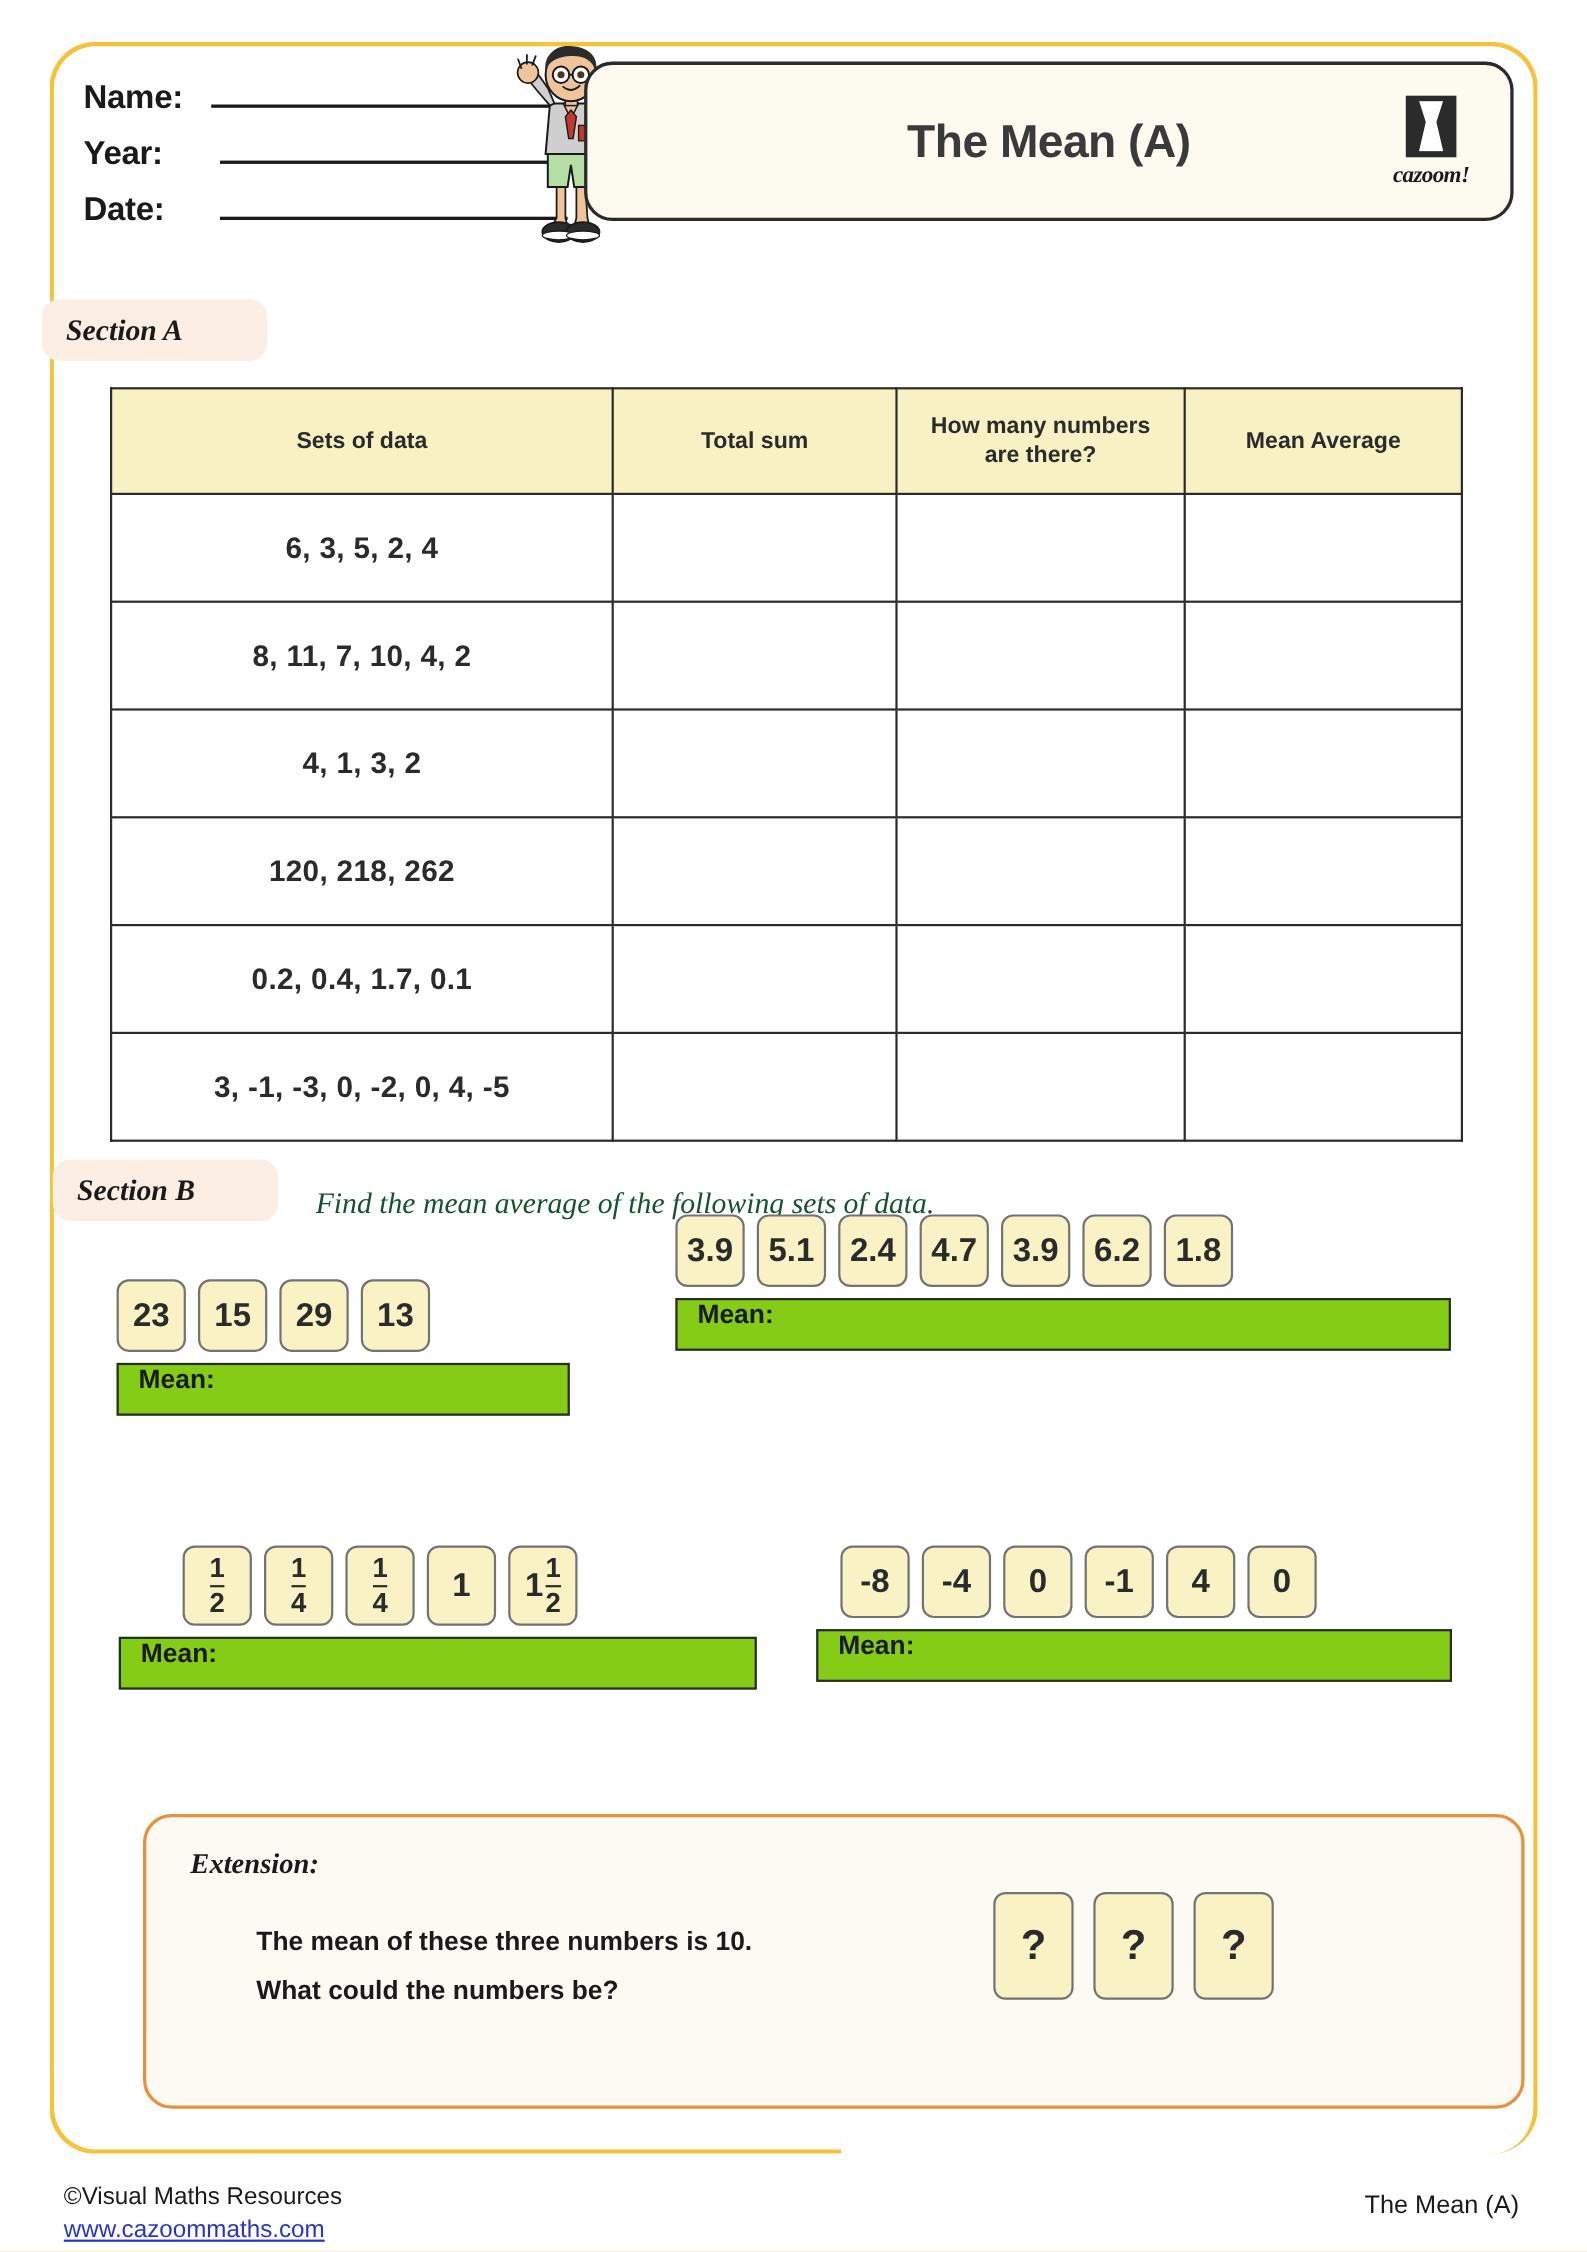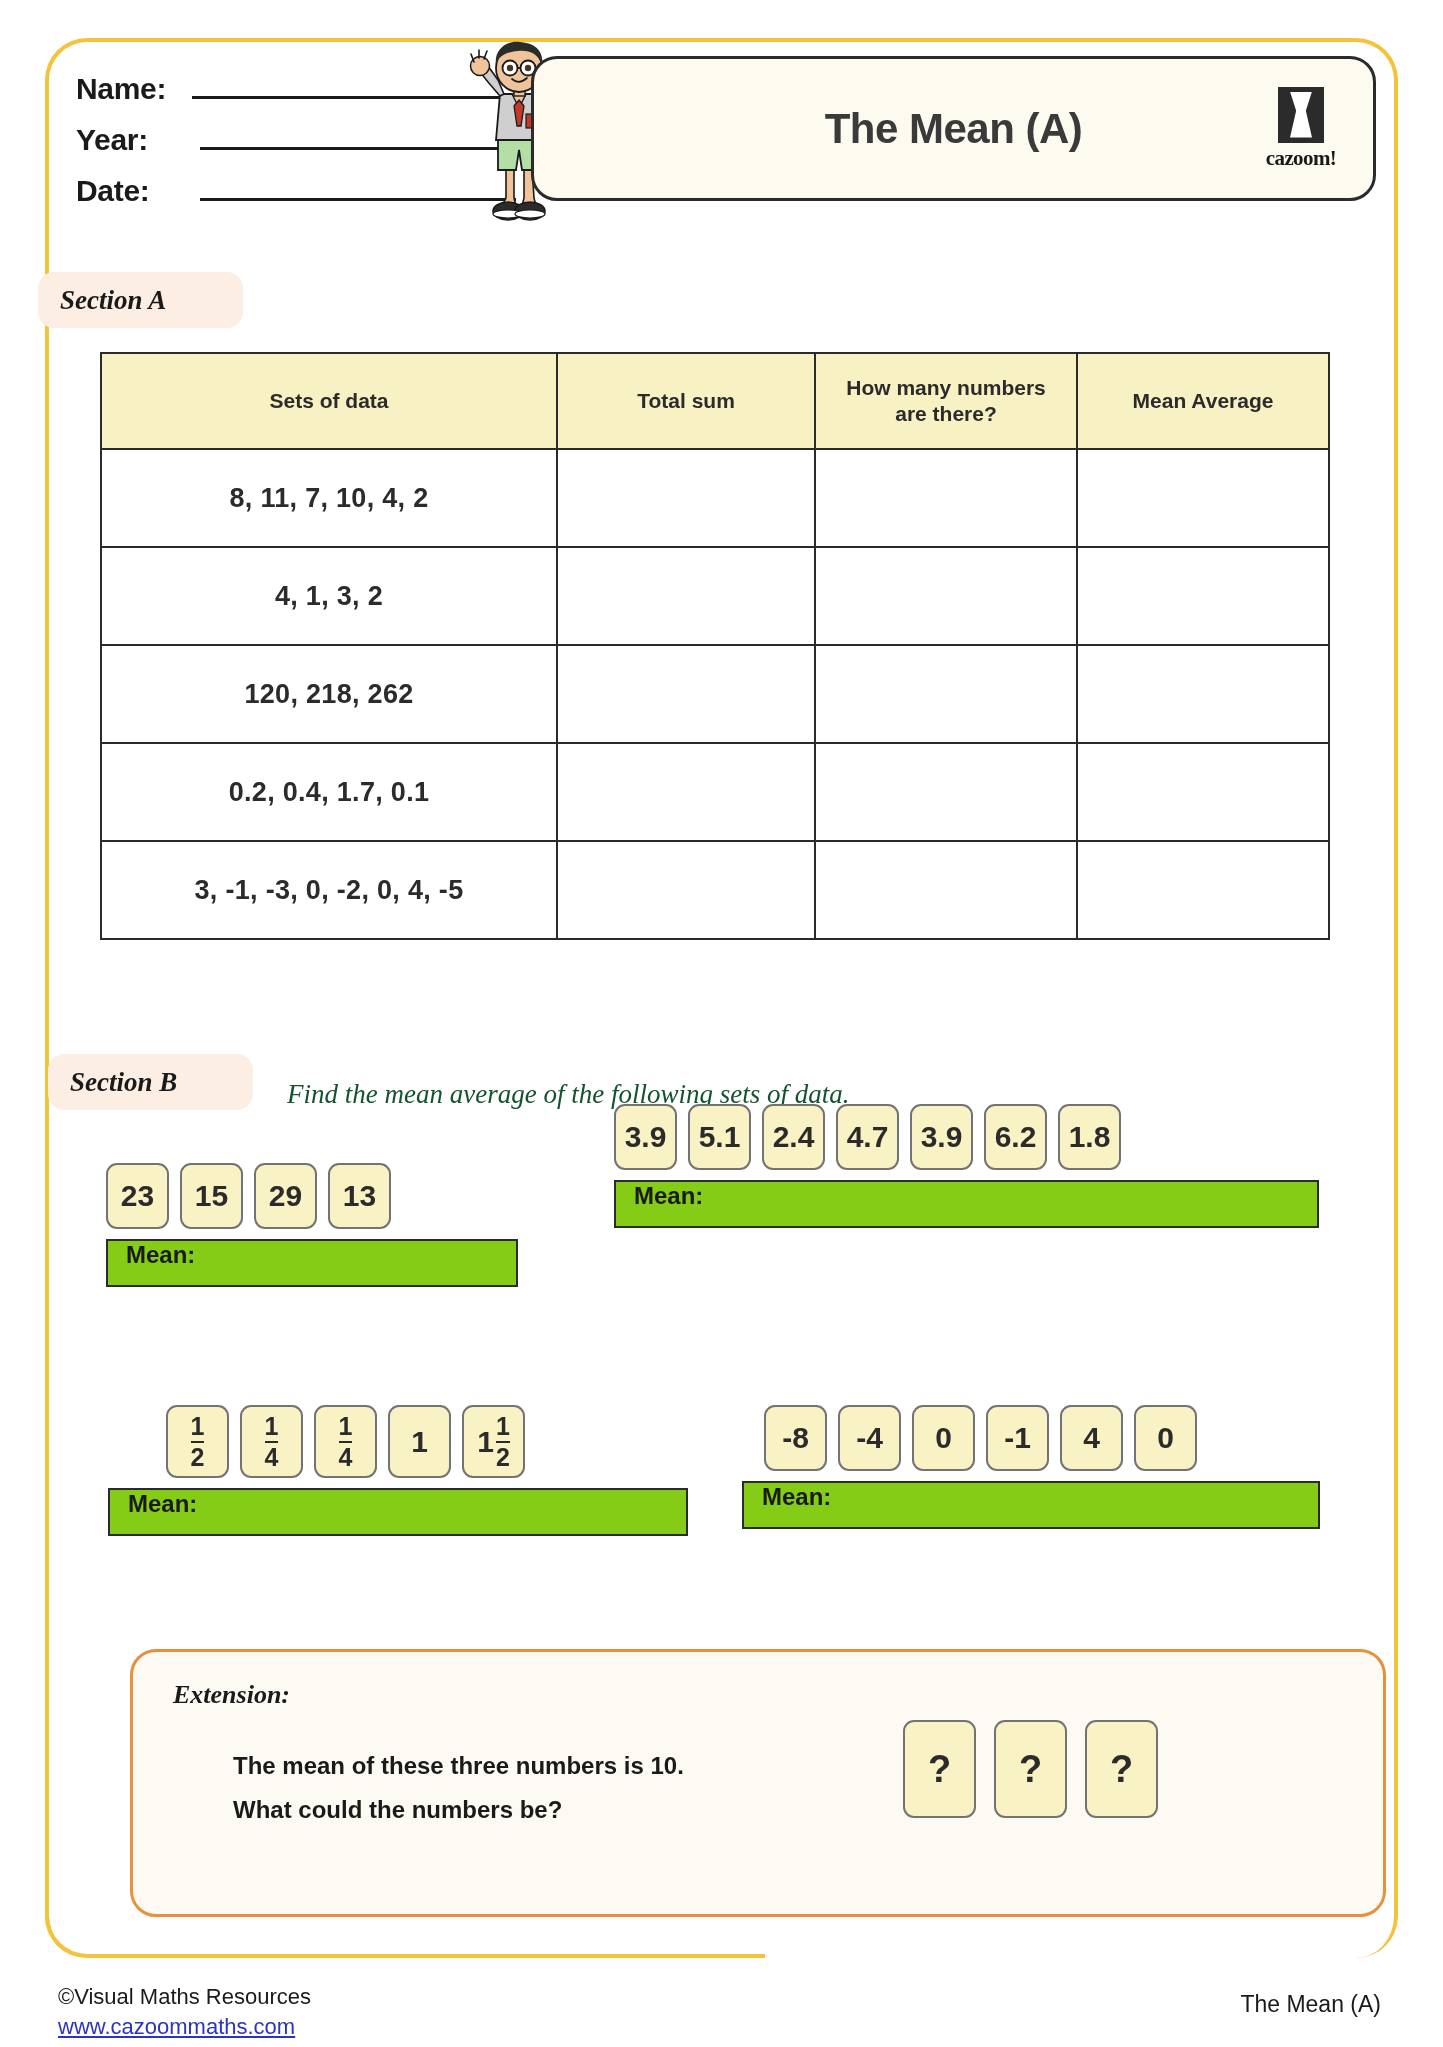--- a/index.html
+++ b/index.html
@@ -128,20 +128,21 @@
     height: 46px;
     background: #ffffff;
     clip-path: polygon(0% 0%, 100% 0%, 72% 42%, 100% 100%, 0% 100%, 28% 42%);
   }
   .logo-word {
     font-family: "Liberation Serif", serif;
     font-size: 21px;
     font-weight: bold;
     color: #1a1a1a;
     letter-spacing: -0.6px;
+    font-style: italic;
   }
 
   
   .section-badge {
     position: absolute;
     background: #fceee3;
     border-radius: 16px;
     display: flex;
     align-items: center;
     padding-left: 22px;
@@ -410,20 +411,26 @@
       <th>Sets of data</th>
       <th>Total sum</th>
       <th>
         <span>How many numbers</span><br>
         <span>are there?</span>
       </th>
       <th>Mean Average</th>
     </tr>
   </thead>
   <tbody id="section-a-body">
+      <tr>
+        <td class="set-cell">6, 3, 5, 2, 4</td>
+        <td></td>
+        <td></td>
+        <td></td>
+      </tr>
       <tr>
         <td class="set-cell">8, 11, 7, 10, 4, 2</td>
         <td></td>
         <td></td>
         <td></td>
       </tr>
       <tr>
         <td class="set-cell">4, 1, 3, 2</td>
         <td></td>
         <td></td>

